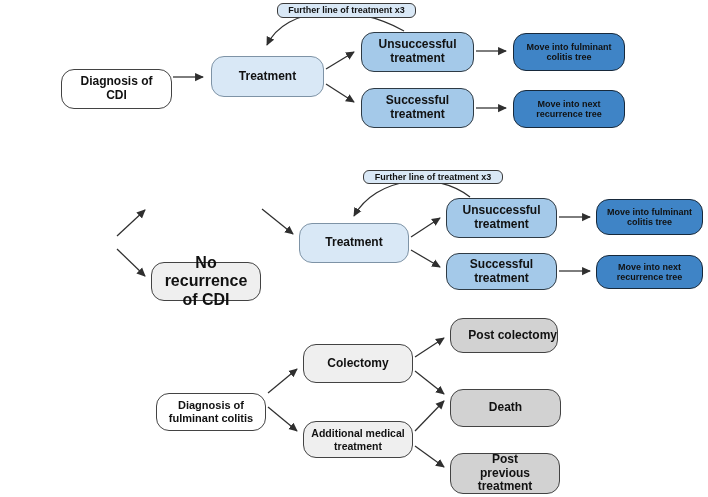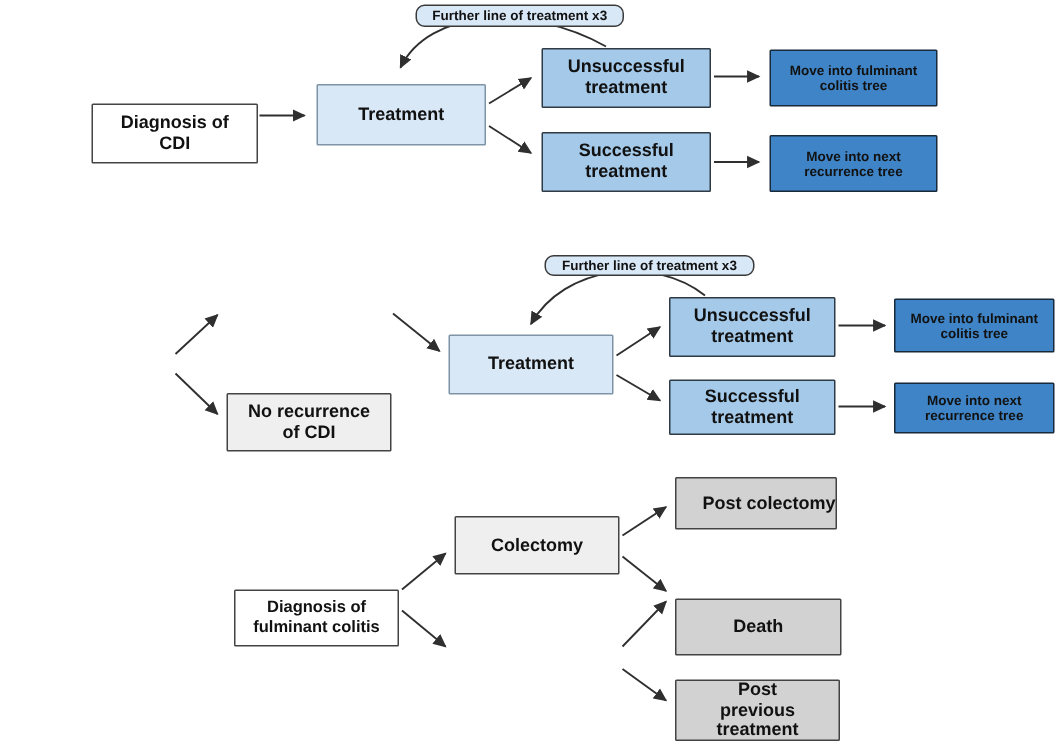--- a/index.html
+++ b/index.html
@@ -1,21 +1,21 @@
 <!DOCTYPE html>
 <html><head>
 <meta charset="utf-8">
 <style>
   html,body{margin:0;padding:0;background:#ffffff;}
   body{width:708px;height:497px;position:relative;overflow:hidden;
        font-family:"Liberation Sans", sans-serif;}
   .canvas{position:absolute;left:0;top:0;width:708px;height:497px;}
   .arrow-layer{position:absolute;left:0;top:0;}
   .node{position:absolute;display:flex;align-items:center;justify-content:center;
-        text-align:center;border-radius:1px;font-weight:bold;color:#111;
+        text-align:center;border-radius:13px;font-weight:bold;color:#111;
         line-height:1.15;box-sizing:border-box;}
   .white   {background:#ffffff;border:1.6px solid #434343;margin-top:12px;}
   .ltblue  {background:#d9e8f6;border:1.6px solid #7e93a6;text-align:center;}
   .midblue {background:#a4c9e9;border:1.6px solid #2e3a44;}
   .dkblue  {background:#3f84c6;border:1.6px solid #17293b;justify-content:flex-end;}
   .ltgray  {background:#efefef;border:1.6px solid #434343;}
   .midgray {background:#d2d2d2;border:1.6px solid #434343;}
   .looplabel{background:#d9e8f6;border:1.4px solid #3a3a3a;border-radius:6px;
              white-space:nowrap;font-size:9px;}
 </style>
@@ -75,21 +75,21 @@
   <div class="node midblue" style="left:361px;top:88px;width:113px;height:40px;font-size:12px;padding:0 10px;">
     <span>Successful treatment</span>
   </div>
   <div class="node dkblue" style="left:513px;top:90px;width:112px;height:38px;font-size:9px;padding:0 14px;">
     <span>Move into next recurrence tree</span>
   </div>
 
   <div class="node looplabel" style="left:363px;top:170px;width:140px;height:14px;">
     <span>Further line of treatment x3</span>
   </div>
-  <div class="node ltgray" style="left:151px;top:262px;width:110px;height:39px;font-size:12px;padding:0 12px;">
+  <div class="node ltgray" style="left:151px;top:262px;width:110px;height:39px;font-size:16px;padding:0 12px;">
     <span>No recurrence of CDI</span>
   </div>
   <div class="node ltblue" style="left:299px;top:223px;width:110px;height:40px;font-size:12px;">
     <span>Treatment</span>
   </div>
   <div class="node midblue" style="left:446px;top:198px;width:111px;height:40px;font-size:12px;padding:0 10px;">
     <span>Unsuccessful treatment</span>
   </div>
   <div class="node dkblue" style="left:596px;top:199px;width:107px;height:36px;font-size:9px;padding:0 6px;">
     <span>Move into fulminant colitis tree</span>
@@ -100,23 +100,26 @@
   <div class="node dkblue" style="left:596px;top:255px;width:107px;height:34px;font-size:9px;padding:0 12px;">
     <span>Move into next recurrence tree</span>
   </div>
 
   <div class="node white" style="left:156px;top:381px;width:110px;height:38px;font-size:11px;padding:0 3px;">
     <span>Diagnosis of fulminant colitis</span>
   </div>
   <div class="node ltgray" style="left:303px;top:344px;width:110px;height:39px;font-size:12px;">
     <span>Colectomy</span>
   </div>
+  <div class="node ltgray" style="left:303px;top:421px;width:110px;height:37px;font-size:10.5px;padding:0 4px;">
+    <span>Additional medical treatment</span>
+  </div>
   <div class="node midgray" style="left:450px;top:318px;width:108px;height:35px;font-size:12px;justify-content:flex-end;">
     <span>Post colectomy</span>
   </div>
-  <div class="node midgray" style="left:450px;top:399px;width:111px;height:38px;font-size:12px;">
+  <div class="node midgray" style="left:450px;top:389px;width:111px;height:38px;font-size:12px;">
     <span>Death</span>
   </div>
   <div class="node midgray" style="left:450px;top:453px;width:110px;height:41px;font-size:12px;padding:0 16px;">
     <span>Post previous treatment</span>
   </div>
 
 </div>
 
 </body></html>

